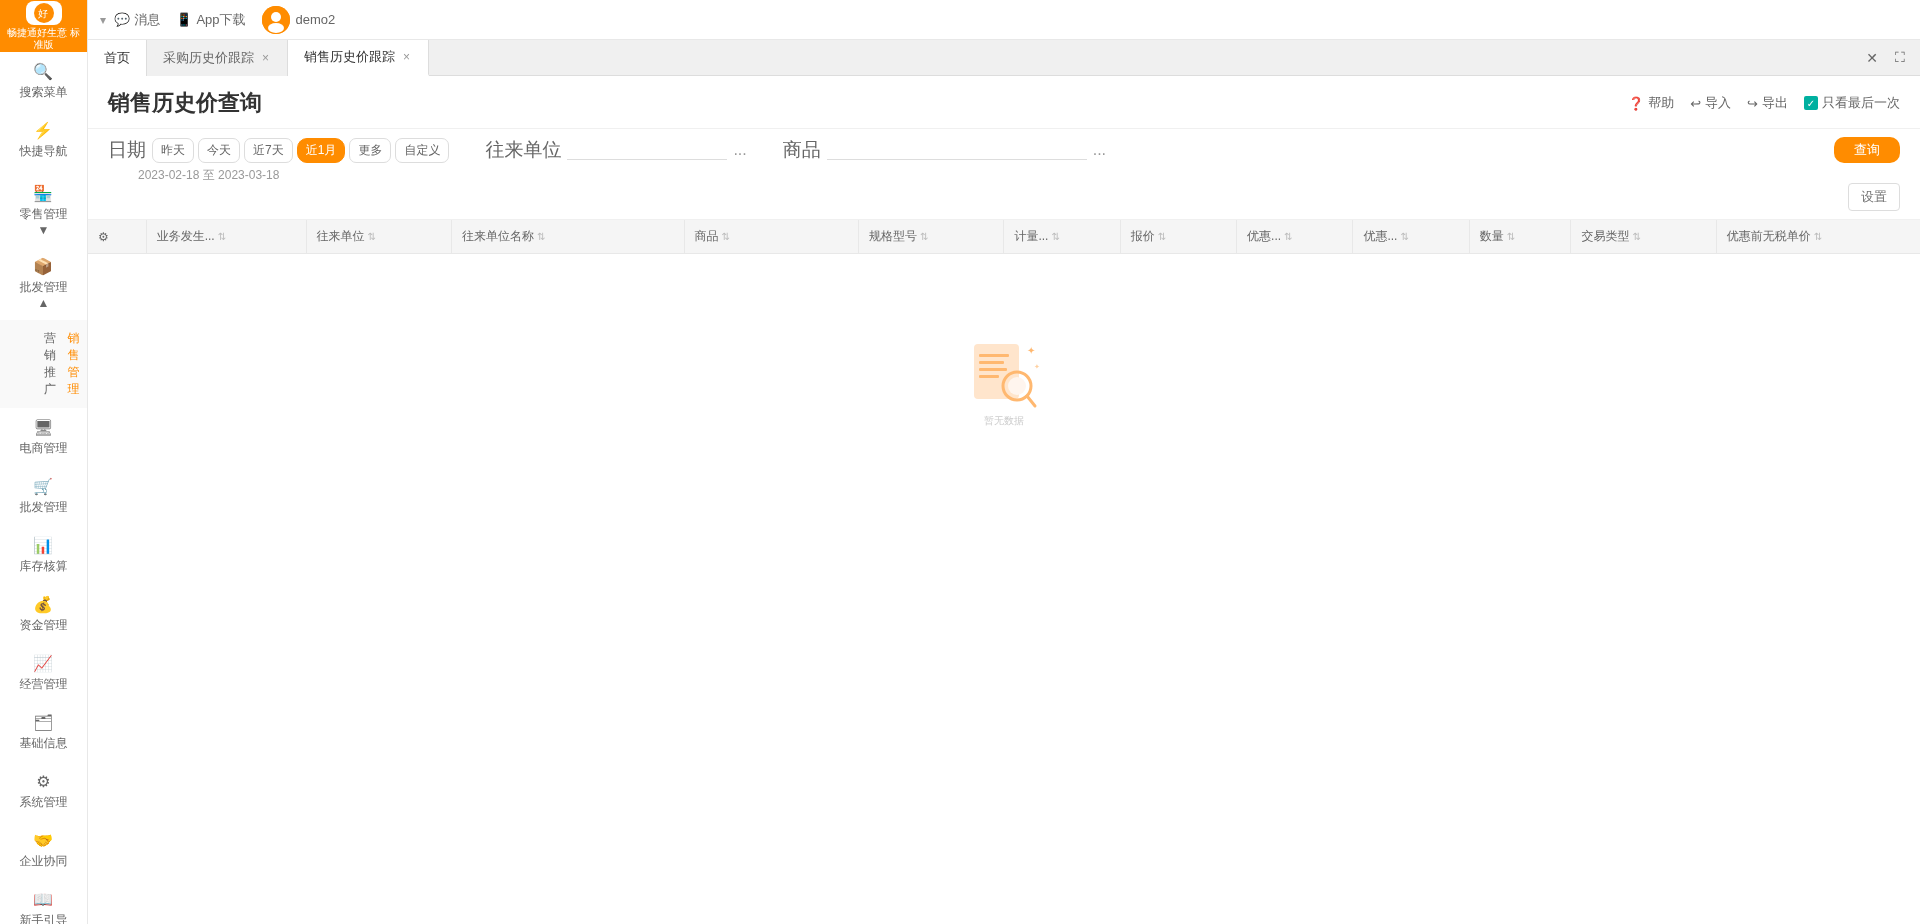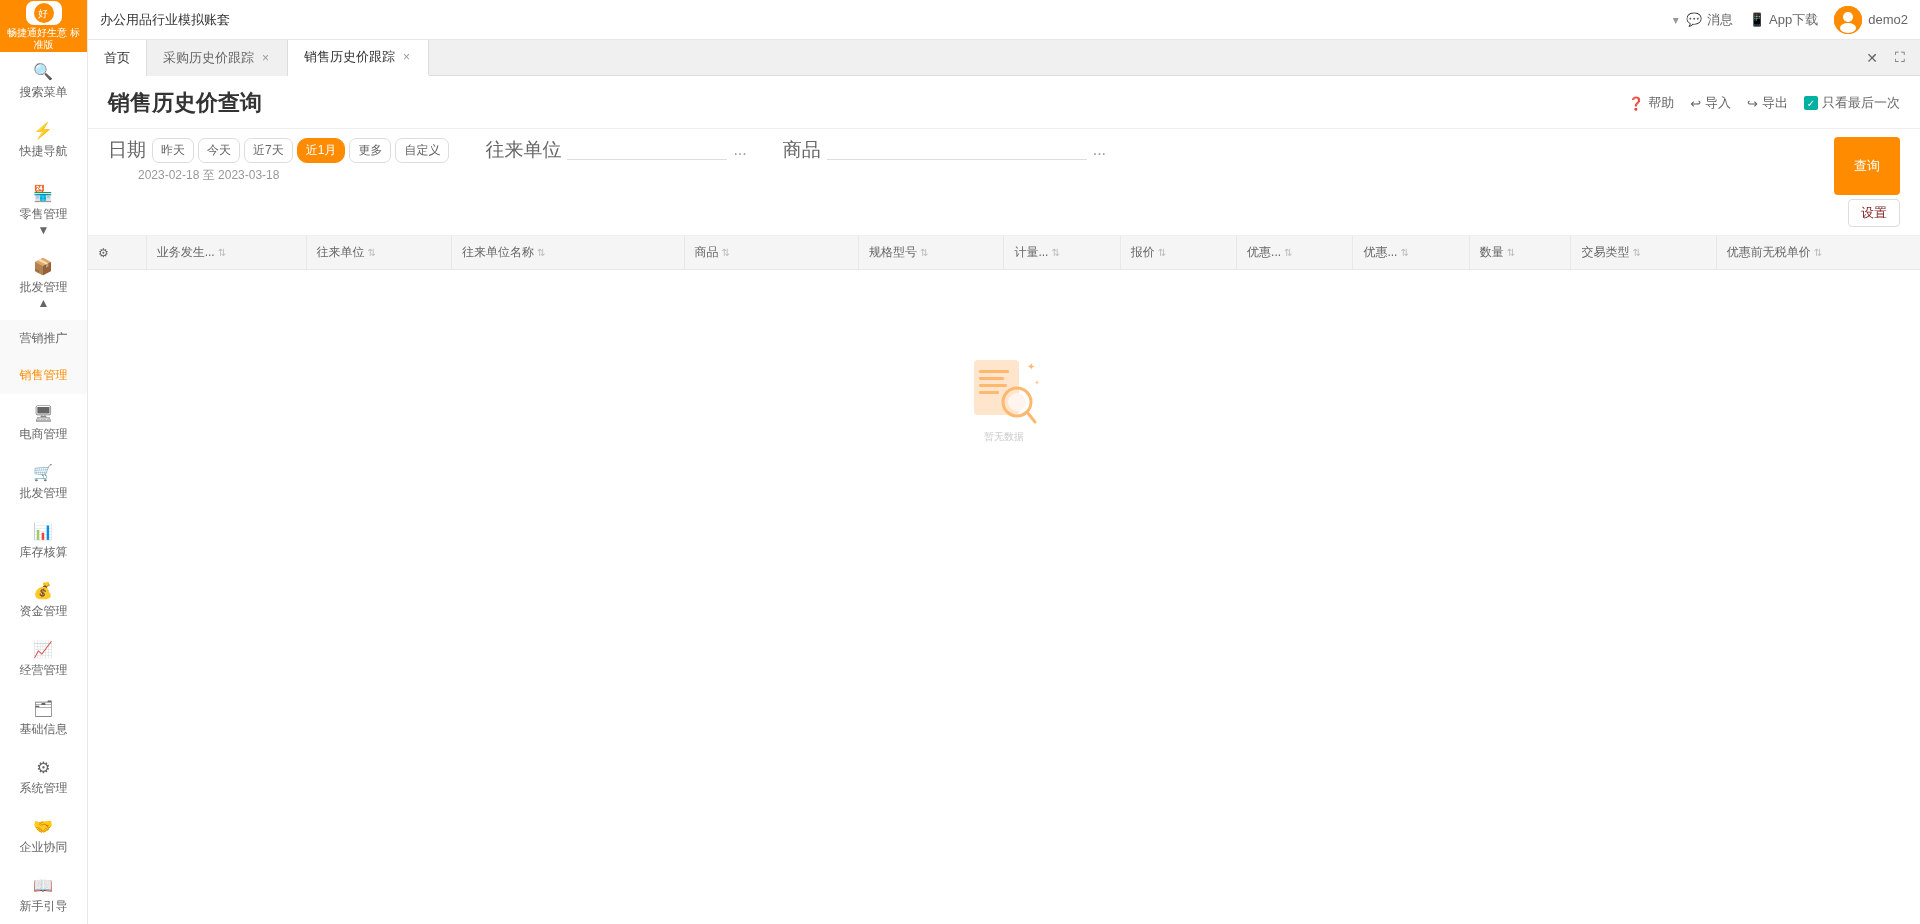--- a/index.html
+++ b/index.html
@@ -8,21 +8,21 @@
     
     .sidebar { width: 88px; background: #fff; border-right: 1px solid #e8e8e8; display: flex; flex-direction: column; align-items: center; height: 100%; overflow-y: auto; }
     .sidebar-logo { width: 100%; background: #ff8c00; padding: 8px 6px; display: flex; flex-direction: column; align-items: center; justify-content: center; min-height: 52px; }
     .logo-icon { width: 36px; height: 36px; background: #fff; border-radius: 8px; display: flex; align-items: center; justify-content: center; margin-bottom: 2px; }
     .logo-icon svg { width: 24px; height: 24px; }
     .logo-text { color: #fff; font-size: 10px; text-align: center; line-height: 1.2; }
     .sidebar-item { width: 100%; padding: 10px 4px; display: flex; flex-direction: column; align-items: center; cursor: pointer; color: #666; font-size: 12px; transition: color 0.2s; border-bottom: none; }
     .sidebar-item.active { color: #ff8c00; }
     .sidebar-item .icon { font-size: 16px; margin-bottom: 3px; }
     .sidebar-divider { width: 70%; height: 1px; background: #f0f0f0; margin: 2px 0; }
-    .sidebar-section { width: 100%; display: flex; flex-direction: column; align-items: center; background: #f9f9f9; }
+    .sidebar-section { width: 100%; display: flex; flex-direction: row; align-items: center; background: #f9f9f9; padding-left: 40px; }
     .sidebar-section .sidebar-item { background: #f9f9f9; }
 
     
     .main { flex: 1; display: flex; flex-direction: column; overflow: hidden; }
 
     
     .topbar { height: 40px; background: #fff; border-bottom: 1px solid #e8e8e8; display: flex; align-items: center; padding: 0 12px; gap: 8px; }
     .topbar-title { flex: 1; color: #333; font-size: 13px; display: flex; align-items: center; gap: 4px; }
     .topbar-dropdown { font-size: 12px; color: #999; cursor: pointer; }
     .topbar-actions { display: flex; align-items: center; gap: 16px; color: #666; font-size: 13px; }
@@ -51,22 +51,22 @@
     .checkbox-label { display: flex; align-items: center; gap: 4px; cursor: pointer; }
     .checkbox-teal { width: 14px; height: 14px; background: #00b0a0; border-radius: 2px; display: flex; align-items: center; justify-content: center; color: #fff; font-size: 10px; }
     .filter-label { color: #666; font-size: 19px; }
     .date-btns { display: flex; align-items: center; gap: 4px; }
     .date-btn { padding: 3px 8px; border: 1px solid #ddd; border-radius: 7px; cursor: pointer; font-size: 12px; color: #666; background: #fff; }
     .date-btn.active { background: #ff8c00; color: #fff; border-color: #ff8c00; border-radius: 10px; }
     .date-range { color: #999; font-size: 12px; margin-top: 2px; }
     .filter-input-group { display: flex; align-items: center; gap: 6px; }
     .filter-input { border: none; border-bottom: 1px solid #ddd; outline: none; padding: 2px 4px; font-size: 13px; color: #333; background: transparent; min-width: 120px; }
     .filter-dots { color: #999; font-size: 16px; cursor: pointer; }
-    .query-btn { background: #ff8c00; color: #fff; border: none; padding: 20px 20px; border-radius: 4px; cursor: pointer; font-size: 13px; font-weight: 500; }
-    .settings-btn { background: #fff; color: #7f1d1d; border: 1px solid #ddd; padding: 4px 12px; border-radius: 4px; cursor: pointer; font-size: 13px; }
+    .query-btn { background: #ff8c00; color: #fff; border: none; padding: 4px 20px; border-radius: 10px; cursor: pointer; font-size: 13px; font-weight: 500; }
+    .settings-btn { background: #fff; color: #737373; border: 1px solid #ddd; padding: 4px 12px; border-radius: 4px; cursor: pointer; font-size: 13px; margin-top: 16px; }
 
     
     .table-container { flex: 1; overflow: auto; }
     table { width: 100%; border-collapse: collapse; table-layout: fixed; }
     thead tr { background: #f5f5f5; }
     th { padding: 8px 10px; text-align: left; font-size: 12px; color: #666; font-weight: 500; border-bottom: 1px solid #e8e8e8; border-right: 1px solid #e8e8e8; white-space: nowrap; overflow: hidden; text-overflow: ellipsis; cursor: pointer; user-select: none; }
     th:last-child { border-right: none; }
     th .th-inner { display: flex; align-items: center; gap: 3px; }
     th .sort-icon { font-size: 10px; color: #bbb; }
     .th-settings { width: 40px; }
@@ -161,21 +161,20 @@
   <div class="sidebar-item">
     <span class="icon">📖</span>
     <span>新手引导</span>
   </div>
 
 </div>
 
 <div class="main">
 
   <div class="topbar">
-    <span class="topbar-title">办公用品行业模拟账套</span>
     <span class="topbar-dropdown">▾</span>
     <div class="topbar-actions">
       <div class="action-item">
         <span>💬</span>
         <span>消息</span>
       </div>
       <div class="action-item">
         <span>📱</span>
         <span>App下载</span>
       </div>

